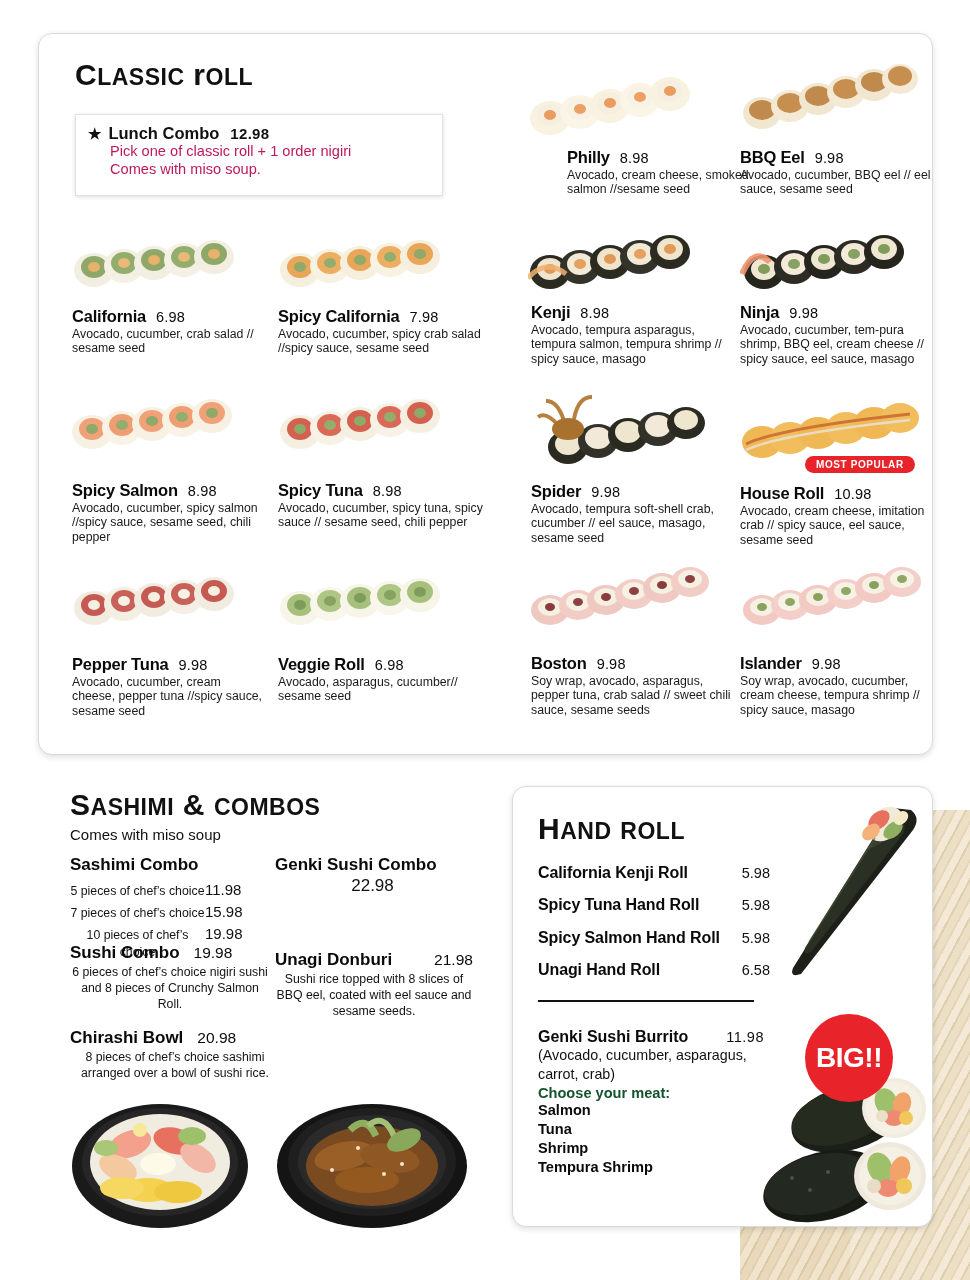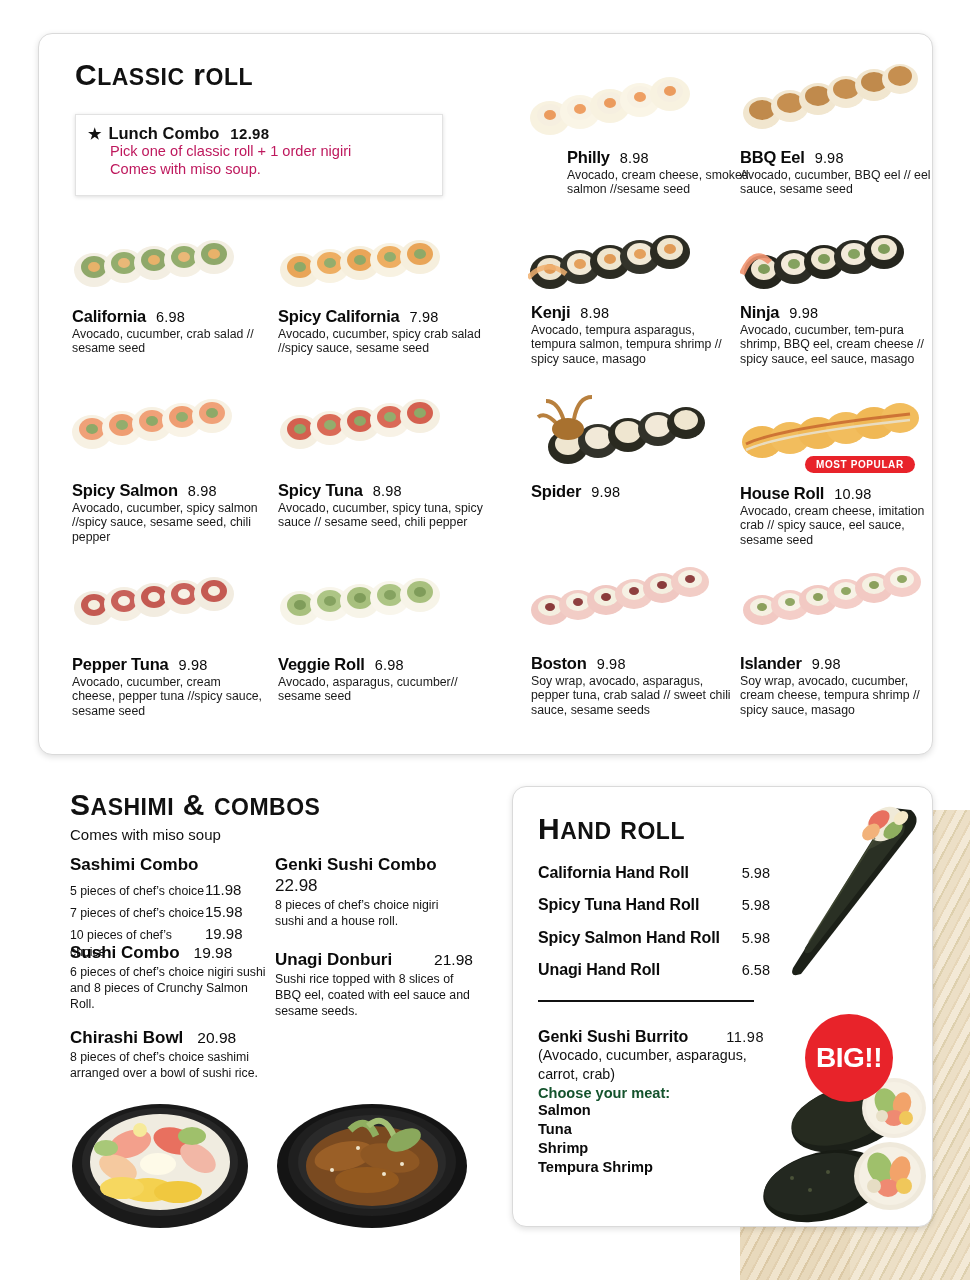--- a/index.html
+++ b/index.html
@@ -100,21 +100,21 @@
   }
 
   
   .rollphoto { position: absolute; }
   .rollphoto svg { display: block; }
 
   
   #sashimi-section { position: absolute; left: 70px; top: 788px; width: 420px; }
   #sashimi-sub { font-size: 15px; color: #111; margin-top: 4px; }
 
-  .combo-block { position: absolute; }
+  .combo-block { position: absolute; text-align: center; }
   .combo-name { font-size: 17px; font-weight: bold; color: #0a0a0a; display: flex; align-items: baseline;}
   .combo-price-inline { font-size: 15.5px; font-weight: normal; margin-left: 14px; }
   .combo-price-below { font-size: 17px; color: #111; margin-top: 1px;}
   .combo-desc { font-size: 12.3px; color: #141414; line-height: 1.3; margin-top: 2px; }
   .price-row { display: flex; align-items: baseline; font-size: 12.3px; color:#141414; line-height:1.45; }
   .price-row .pr-label { width: 135px; }
   .price-row .pr-val { font-size: 15px; color: #111; }
 
   
   #handroll-title { position: absolute; left: 538px; top: 812px; }
@@ -569,20 +569,21 @@
       <span class="item-price">9.98</span>
     </div>
     <div class="item-desc">Avocado, cucumber, tem-pura shrimp, BBQ eel, cream cheese // spicy sauce, eel sauce, masago</div>
   </div>
 
   <div class="item" style="left:531px; top:482px; width:200px;">
     <div class="item-head">
       <span class="item-name">Spider</span>
       <span class="item-price">9.98</span>
     </div>
+    <div class="item-desc">Avocado, tempura soft-shell crab, cucumber // eel sauce, masago, sesame seed</div>
   </div>
 
   <div class="badge" style="left:805px; top:456px;">MOST POPULAR</div>
 
   <div class="item" style="left:740px; top:484px; width:200px;">
     <div class="item-head">
       <span class="item-name">House Roll</span>
       <span class="item-price">10.98</span>
     </div>
     <div class="item-desc">Avocado, cream cheese, imitation crab // spicy sauce, eel sauce, sesame seed</div>
@@ -641,21 +642,20 @@
     <div class="combo-name">
       <span>Chirashi Bowl</span>
       <span class="combo-price-inline">20.98</span>
     </div>
     <div class="combo-desc">8 pieces of chef’s choice sashimi arranged over a bowl of sushi rice.</div>
   </div>
 
   <div class="combo-block" style="left:275px; top:855px; width:195px;">
     <div class="combo-name">Genki Sushi Combo</div>
     <div class="combo-price-below">22.98</div>
-    <div class="combo-desc">8 pieces of chef’s choice nigiri sushi and a house roll.</div>
   </div>
 
   <div class="combo-block" style="left:275px; top:950px; width:198px;">
     <div class="combo-name">
       <span>Unagi Donburi</span>
       <span class="combo-price-inline" style="margin-left:42px;">21.98</span>
     </div>
     <div class="combo-desc">Sushi rice topped with 8 slices of BBQ eel, coated with eel sauce and sesame seeds.</div>
   </div>
 
@@ -711,21 +711,21 @@
       <ellipse cx="110" cy="24" rx="20" ry="15" fill="#f0ead8" transform="rotate(-40 110 24)"></ellipse>
       <ellipse cx="104" cy="20" rx="12" ry="8" fill="#e8705f" transform="rotate(-40 104 20)"></ellipse>
       <ellipse cx="118" cy="30" rx="11" ry="7" fill="#8fae5f" transform="rotate(-40 118 30)"></ellipse>
       <ellipse cx="96" cy="32" rx="10" ry="7" fill="#f2b27a" transform="rotate(-40 96 32)"></ellipse>
       <ellipse cx="126" cy="18" rx="8" ry="6" fill="#f5e9c8" transform="rotate(-40 126 18)"></ellipse>
       <path d="M100 38 L34 142" stroke="#4a5238" stroke-width="1.5" opacity="0.6"></path>
     </svg>
   </div>
 
   <div class="hr-row" style="left:538px; top:864px;">
-    <span class="hr-name">California Hand Roll</span>
+    <span class="hr-name">California Kenji Roll</span>
     <span class="hr-price">5.98</span>
   </div>
   <div class="hr-row" style="left:538px; top:896px;">
     <span class="hr-name">Spicy Tuna Hand Roll</span>
     <span class="hr-price">5.98</span>
   </div>
   <div class="hr-row" style="left:538px; top:929px;gap:20px;">
     <span class="hr-name">Spicy Salmon Hand Roll</span>
     <span class="hr-price">5.98</span>
   </div>

